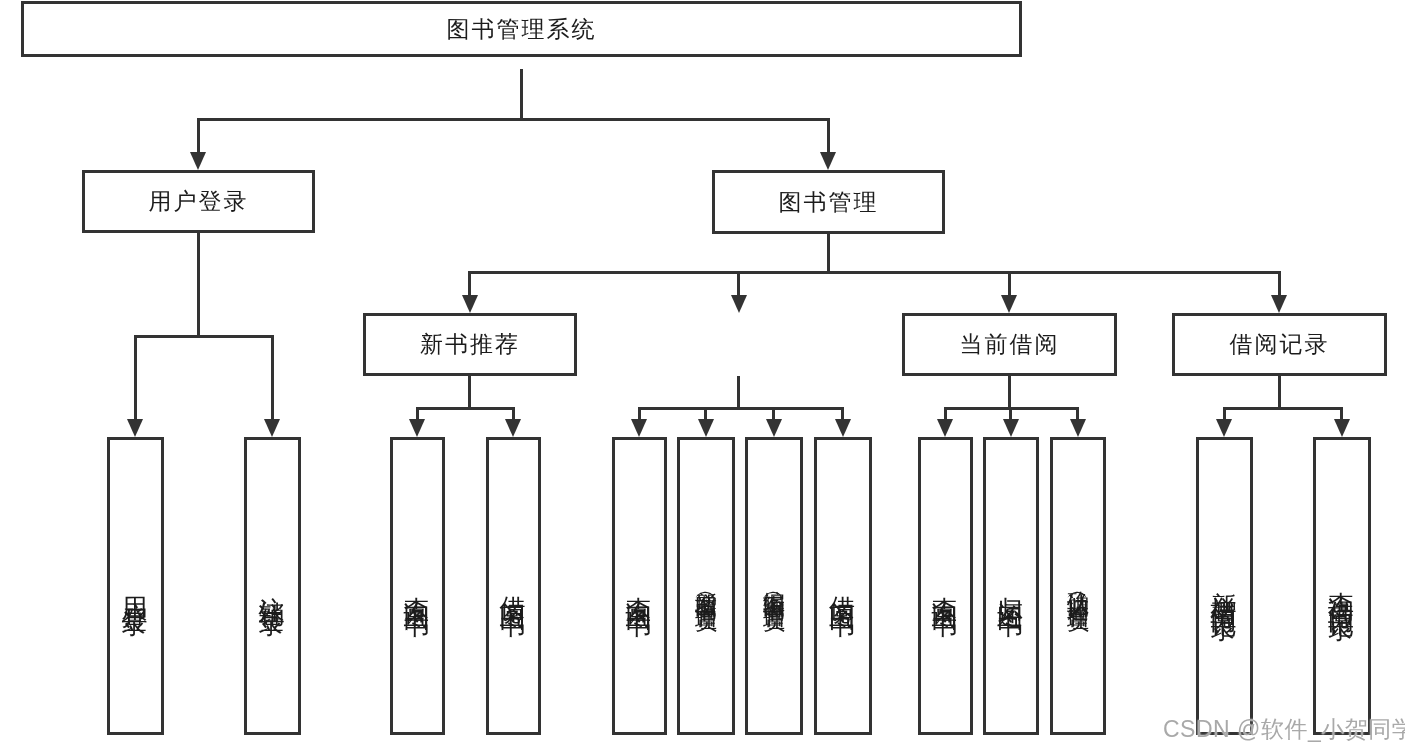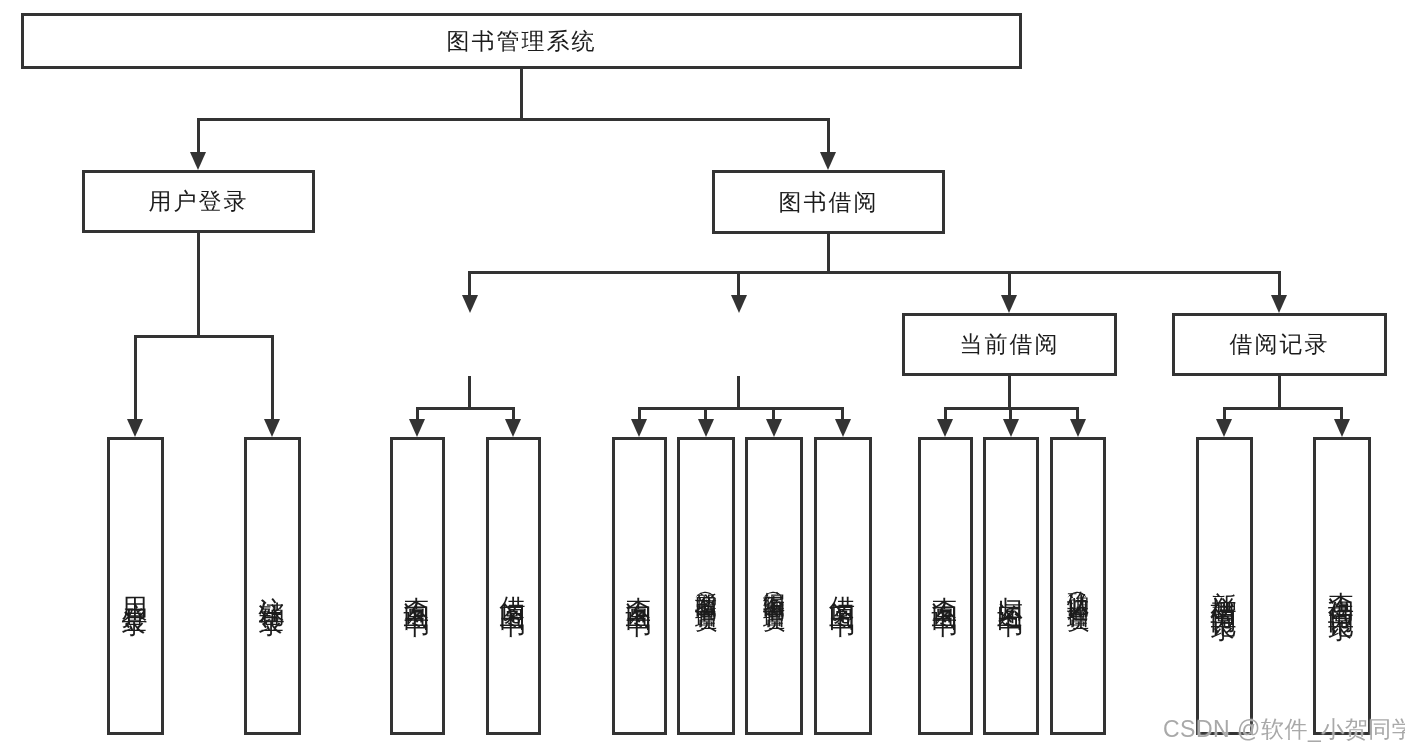--- a/index.html
+++ b/index.html
@@ -94,25 +94,26 @@
   <div class="v" style="left:1076px;top:407px;height:14px"></div>
   <div class="arrow" style="left:1070px;top:419px"></div>
 
   <div class="v" style="left:1278px;top:376px;height:31px"></div>
   <div class="h" style="left:1223px;top:407px;width:120px"></div>
   <div class="v" style="left:1223px;top:407px;height:14px"></div>
   <div class="arrow" style="left:1216px;top:419px"></div>
   <div class="v" style="left:1340px;top:407px;height:14px"></div>
   <div class="arrow" style="left:1334px;top:419px"></div>
 
-  <div class="node" style="left:21px;top:13px;width:1001px;height:56px">图书管理系统</div>
+  <div class="node" style="left:21px;top:1px;width:1001px;height:56px">图书管理系统</div>
 
   <div class="node" style="left:82px;top:170px;width:233px;height:63px">用户登录</div>
-  <div class="node" style="left:712px;top:170px;width:233px;height:64px">图书借阅</div>
+  <div class="node" style="left:712px;top:170px;width:233px;height:64px">图书管理</div>
 
+  <div class="node" style="left:363px;top:313px;width:214px;height:63px">新书推荐</div>
   <div class="node" style="left:902px;top:313px;width:215px;height:63px">当前借阅</div>
   <div class="node" style="left:1172px;top:313px;width:215px;height:63px">借阅记录</div>
 
   <div class="node leaf" style="left:107px;top:437px;width:57px;height:298px">用户登录</div>
   <div class="node leaf" style="left:244px;top:437px;width:57px;height:298px">注销登录</div>
 
   <div class="node leaf" style="left:390px;top:437px;width:55px;height:298px">查询图书</div>
   <div class="node leaf" style="left:486px;top:437px;width:55px;height:298px">借阅图书</div>
 
   <div class="node leaf" style="left:612px;top:437px;width:55px;height:298px">查询图书</div>

